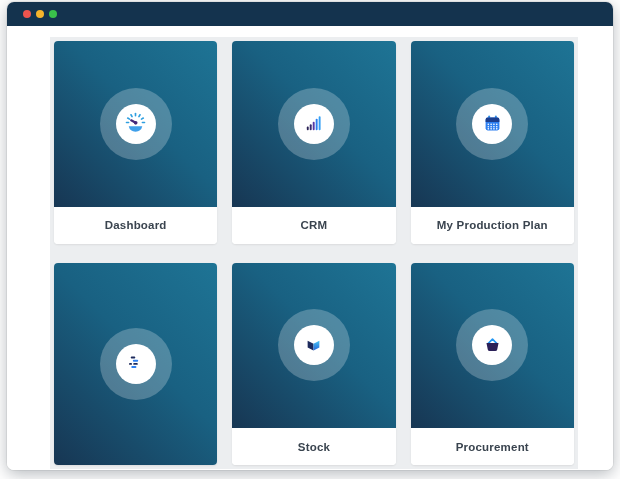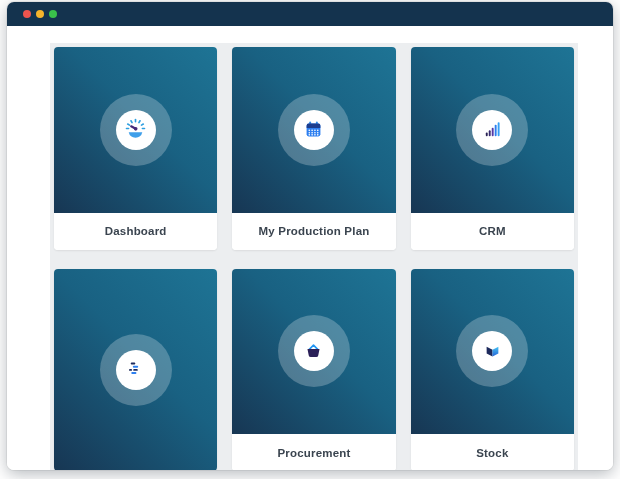--- a/index.html
+++ b/index.html
@@ -37,21 +37,21 @@
   }
   .content {
     position: relative;
     width: 100%;
     height: 444px;
     background: #ffffff;
   }
   .panel {
     position: absolute;
     left: 43px;
-    top: 17px;
+    top: 11px;
     width: 528px;
     height: 432px;
     background: var(--panel-bg, #eceef0);
     box-sizing: border-box;
     padding: 4px;
   }
   .grid {
     display: grid;
     width: 100%;
     height: 100%;
@@ -141,20 +141,37 @@
                     <line x1="19.2" y1="11" x2="21.4" y2="11"></line>
                   </g>
                   <path d="M4.9 14.9 A 7.3 7.3 0 0 0 19.1 14.9 Z" fill="#3f9fea"></path>
                   <line x1="12.2" y1="11.3" x2="7.5" y2="8.7" stroke="#45297a" stroke-width="2.3" stroke-linecap="round"></line>
                   <circle cx="12.2" cy="11.3" r="1.9" fill="#45297a"></circle>
                 </svg>
               </div>
             </div>
           </div>
           <div class="tile-label">Dashboard</div>
+        </div>
+
+        <div class="tile">
+          <div class="tile-art">
+            <div class="halo">
+              <div class="icon-circle">
+                <svg viewBox="0 0 24 24">
+                  <rect x="5.0" y="15.2" width="2" height="3.8" rx="0.9" fill="#2b2355"></rect>
+                  <rect x="8.1" y="12.8" width="2" height="6.2" rx="0.9" fill="#372a6e"></rect>
+                  <rect x="11.2" y="10.2" width="2" height="8.8" rx="0.9" fill="#5438a6"></rect>
+                  <rect x="14.3" y="7.0" width="2" height="12.0" rx="0.9" fill="#2d7ff0"></rect>
+                  <rect x="17.4" y="4.4" width="2" height="14.6" rx="0.9" fill="#35a1f5"></rect>
+                </svg>
+              </div>
+            </div>
+          </div>
+          <div class="tile-label">CRM</div>
         </div>
 
         <div class="tile">
           <div class="tile-art">
             <div class="halo">
               <div class="icon-circle">
                 <svg viewBox="0 0 24 24">
                   <rect x="7.6" y="3.6" width="1.8" height="3.6" rx="0.9" fill="#2e8fe8"></rect>
                   <rect x="14.6" y="3.6" width="1.8" height="3.6" rx="0.9" fill="#2e8fe8"></rect>
                   <rect x="4.8" y="5.8" width="14.4" height="13.4" rx="2.2" fill="#2d7ff0"></rect>
@@ -178,60 +195,29 @@
             </div>
           </div>
           <div class="tile-label">My Production Plan</div>
         </div>
 
         <div class="tile">
           <div class="tile-art">
             <div class="halo">
               <div class="icon-circle">
                 <svg viewBox="0 0 24 24">
-                  <rect x="5.0" y="15.2" width="2" height="3.8" rx="0.9" fill="#2b2355"></rect>
-                  <rect x="8.1" y="12.8" width="2" height="6.2" rx="0.9" fill="#372a6e"></rect>
-                  <rect x="11.2" y="10.2" width="2" height="8.8" rx="0.9" fill="#5438a6"></rect>
-                  <rect x="14.3" y="7.0" width="2" height="12.0" rx="0.9" fill="#2d7ff0"></rect>
-                  <rect x="17.4" y="4.4" width="2" height="14.6" rx="0.9" fill="#35a1f5"></rect>
-                </svg>
-              </div>
-            </div>
-          </div>
-          <div class="tile-label">CRM</div>
-        </div>
-
-        <div class="tile">
-          <div class="tile-art">
-            <div class="halo">
-              <div class="icon-circle">
-                <svg viewBox="0 0 24 24">
                   <rect x="7.0" y="4.8" width="4.8" height="2" rx="1" fill="#1d2a5c"></rect>
                   <rect x="9.2" y="8.1" width="5.6" height="2" rx="1" fill="#2d7ff0"></rect>
                   <rect x="5.2" y="11.4" width="3.2" height="2" rx="1" fill="#1d2a5c"></rect>
                   <rect x="9.6" y="11.4" width="4.8" height="2" rx="1" fill="#1d2a5c"></rect>
                   <rect x="7.6" y="14.7" width="5.4" height="2" rx="1" fill="#2d7ff0"></rect>
                 </svg>
               </div>
             </div>
           </div>
-        </div>
-
-        <div class="tile">
-          <div class="tile-art">
-            <div class="halo">
-              <div class="icon-circle">
-                <svg viewBox="0 0 24 24">
-                  <polyline points="7.4,10 12,5.4 16.6,10" fill="none" stroke="#2196f3" stroke-width="1.7" stroke-linecap="round" stroke-linejoin="round"></polyline>
-                  <path d="M5.7 9.3 h12.6 l-1.35 6.8 a2.1 2.1 0 0 1 -2.06 1.7 h-5.78 a2.1 2.1 0 0 1 -2.06 -1.7 Z" fill="#2b2058"></path>
-                </svg>
-              </div>
-            </div>
-          </div>
-          <div class="tile-label">Procurement</div>
         </div>
 
         <div class="tile">
           <div class="tile-art">
             <div class="halo">
               <div class="icon-circle">
                 <svg viewBox="0 0 24 24">
                   <defs>
                     <linearGradient id="stockGrad" x1="0" y1="0" x2="0" y2="1">
                       <stop offset="0" stop-color="#47c2f2"></stop>
@@ -240,16 +226,30 @@
                   </defs>
                   <path d="M5.9 7.0 L12 10.1 L12 17.2 L5.9 14.1 Z" fill="#1d2a5c"></path>
                   <path d="M18.1 7.0 L12 10.1 L12 17.2 L18.1 14.1 Z" fill="url(#stockGrad)"></path>
                 </svg>
               </div>
             </div>
           </div>
           <div class="tile-label">Stock</div>
         </div>
 
+        <div class="tile">
+          <div class="tile-art">
+            <div class="halo">
+              <div class="icon-circle">
+                <svg viewBox="0 0 24 24">
+                  <polyline points="7.4,10 12,5.4 16.6,10" fill="none" stroke="#2196f3" stroke-width="1.7" stroke-linecap="round" stroke-linejoin="round"></polyline>
+                  <path d="M5.7 9.3 h12.6 l-1.35 6.8 a2.1 2.1 0 0 1 -2.06 1.7 h-5.78 a2.1 2.1 0 0 1 -2.06 -1.7 Z" fill="#2b2058"></path>
+                </svg>
+              </div>
+            </div>
+          </div>
+          <div class="tile-label">Procurement</div>
+        </div>
+
       </div>
     </div>
   </div>
 </div>
 
 </body></html>

